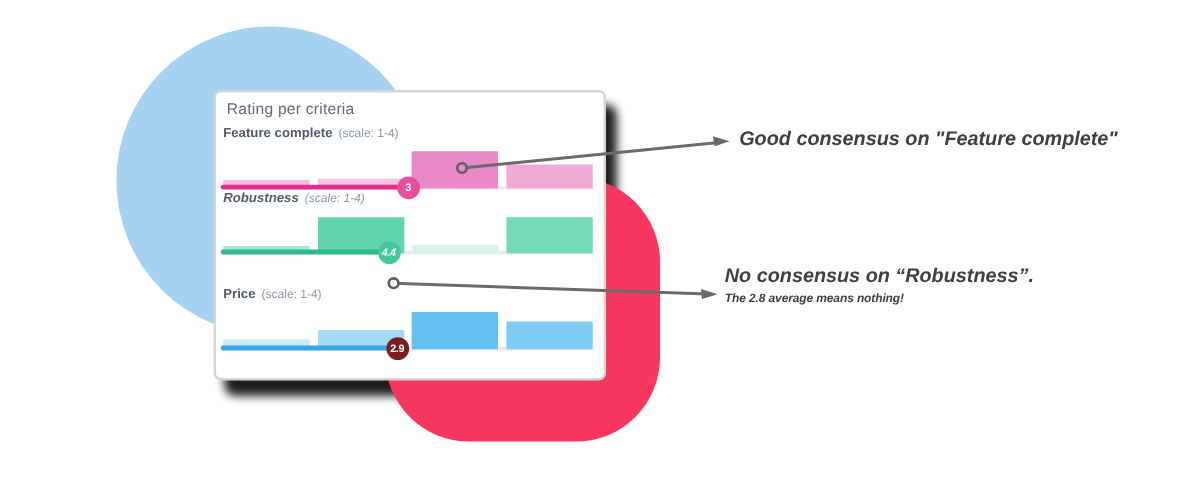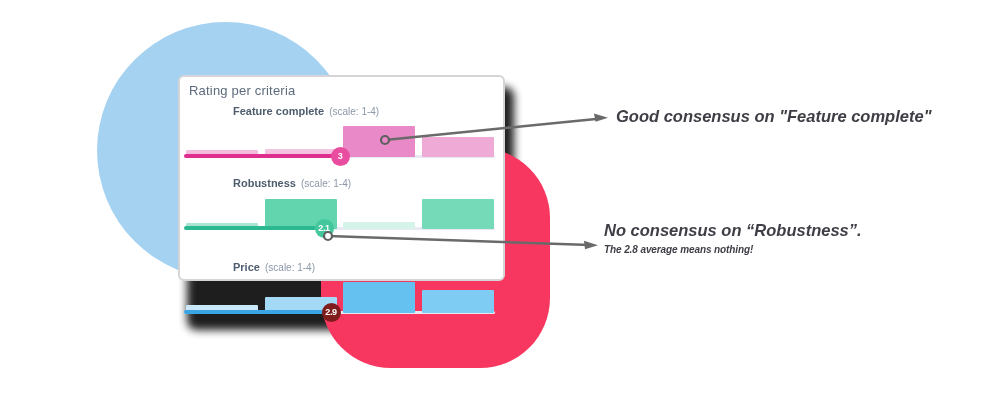--- a/index.html
+++ b/index.html
@@ -19,32 +19,32 @@
     position:absolute;left:187px;top:87px;width:327px;height:243px;
     border-radius:9px;filter:blur(4px);opacity:.92;z-index:2;
   }
   .bg-square{
     position:absolute;left:321px;top:148px;width:229px;height:220px;
     border-radius:70px;z-index:3;
   }
 
   
   .card{
-    position:absolute;left:178px;top:75px;width:327px;height:206px;
+    position:absolute;left:178px;top:75px;width:327px;height:242px;
     background:#ffffff;border:2px solid #d5d5d8;border-radius:6px;
     box-sizing:border-box;z-index:4;
   }
   .card-title{
     position:absolute;left:9px;top:6px;font-size:13px;color:#5d6b7c;
     letter-spacing:.2px;
   }
   .section{position:absolute;left:6px;right:7px;}
-  .sec1{top:28px;} .sec2{top:100px;} .sec3{top:184px;}
+  .sec1{top:28px;} .sec2{top:82px;font-style:italic;} .sec3{top:162px;}
   .sec-label{font-size:11px;color:#4e5d6d;}
-  .sec-name{font-weight:bold;margin-left:47px;}
+  .sec-name{font-weight:bold;}
   .sec-note{font-size:10px;color:#8b97a8;font-weight:normal;margin-left:2px;}
   .chart{position:relative;height:34px;margin-top:9px;width:310px;}
   .track{
     position:absolute;left:-2px;width:311px;bottom:2px;height:3px;
     border-radius:2px;
   }
   .bar{position:absolute;bottom:3px;border-radius:1px;}
   .avg-line{position:absolute;left:-2px;bottom:2px;height:4px;border-radius:2px;}
   .avg-badge{
     position:absolute;bottom:-6px;width:19px;height:19px;border-radius:50%;
@@ -92,21 +92,21 @@
         <span class="sec-name">Robustness</span>
         <span class="sec-note">(scale: 1-4)</span>
       </div>
       <div class="chart">
           <div class="track" style="background: rgb(233, 233, 246);"></div>
           <div class="bar" style="left: 0px; width: 72px; height: 6px; background: rgb(169, 230, 210);"></div>
           <div class="bar" style="left: 78.6px; width: 72px; height: 30px; background: rgb(98, 213, 174);"></div>
           <div class="bar" style="left: 157.2px; width: 72px; height: 7px; background: rgb(213, 243, 233);"></div>
           <div class="bar" style="left: 235.8px; width: 72px; height: 30px; background: rgb(116, 218, 184);"></div>
           <div class="avg-line" style="width: 140px; background: rgb(44, 185, 145);"></div>
-          <div class="avg-badge" style="left: 128.5px; background: rgb(69, 199, 158);">2.1</div>
+          <div class="avg-badge" style="left: 128.5px; background: rgb(69, 199, 158);">4.4</div>
         </div>
     </div>
 
     <div class="section sec3">
       <div class="sec-label">
         <span class="sec-name">Price</span>
         <span class="sec-note">(scale: 1-4)</span>
       </div>
       <div class="chart">
           <div class="track" style="background: rgb(233, 233, 246);"></div>

